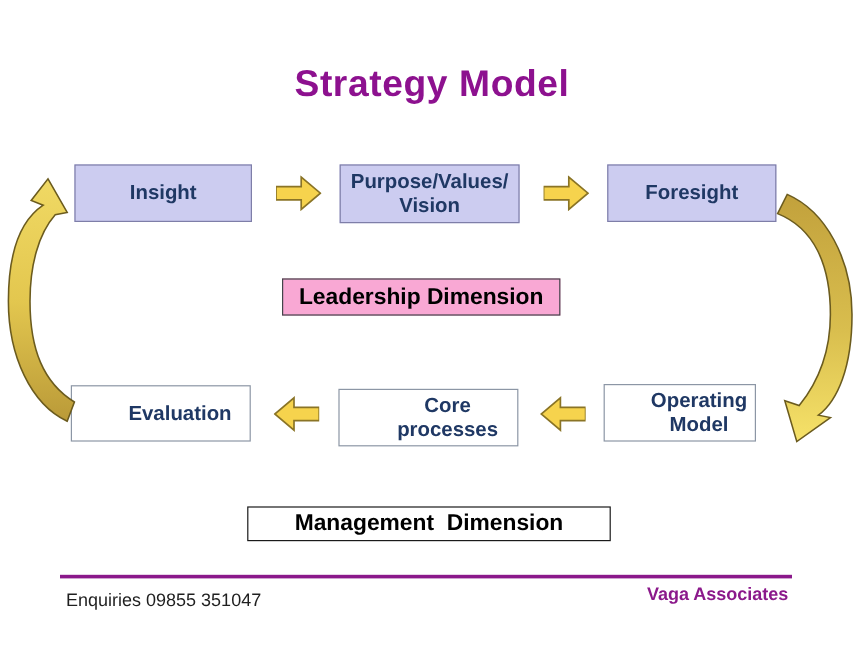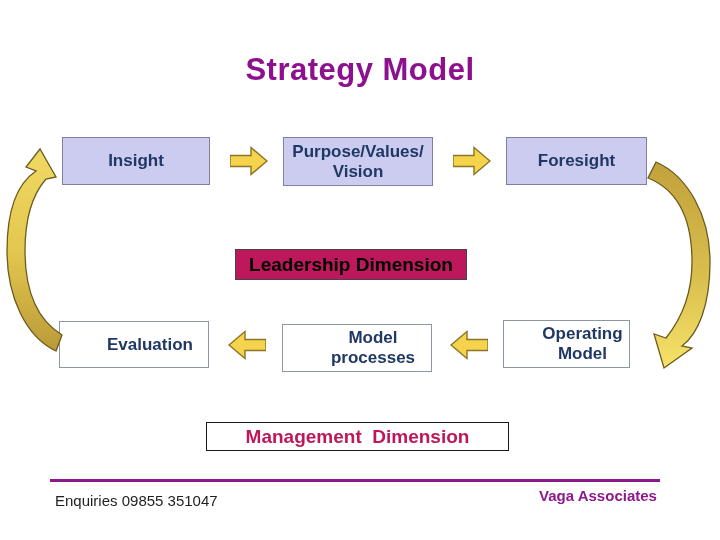--- a/index.html
+++ b/index.html
@@ -18,26 +18,25 @@
     position:absolute; display:flex; align-items:center; justify-content:center;
     text-align:center; font-weight:bold; box-sizing:border-box; line-height:1.15;
   }
   .lav {
     background:#CCCCF0; border:1.5px solid #7E7EA8; color:#1F3864; font-size:17px;
   }
   .white {
     background:#ffffff; border:1.5px solid #8C96A5; color:#1F3864; font-size:17px;padding-left:32px;
   }
   .dim-lead {
-    background:#be185d; border:1px solid #44444a; color:#000000; font-size:19px;
+    background:#f9a8d4; border:1px solid #44444a; color:#000000; font-size:19px;
     white-space:pre;
-    margin-top:17px;
   }
   .dim-mgmt {
-    background:#ffffff; border:1.5px solid #1a1a1a; color:#be185d; font-size:19px;
+    background:#ffffff; border:1.5px solid #1a1a1a; color:#000000; font-size:19px;
     white-space:pre;
     align-items:center;
   }
   .b-insight    { left:62px;  top:137px; width:148px; height:48px; }
   .b-purpose    { left:283px; top:137px; width:150px; height:49px; padding:0 6px; }
   .b-foresight  { left:506px; top:137px; width:141px; height:48px; }
   .b-leadership { left:235px; top:232px; width:232px; height:31px; }
   .b-evaluation { left:59px;  top:321px; width:150px; height:47px; }
   .b-core       { left:282px; top:324px; width:150px; height:48px; }
   .b-operating  { left:503px; top:320px; width:127px; height:48px; }
@@ -95,21 +94,21 @@
 
   <div class="box white b-evaluation">
     <span>Evaluation</span>
   </div>
 
   <svg class="flow-arrow fa3" viewBox="0 0 38 30">
     <polygon points="38,9.5 17,9.5 17,1.5 1,15 17,28.5 17,20.5 38,20.5" fill="#F6D34D" stroke="#8A7426" stroke-width="1.4"></polygon>
   </svg>
 
   <div class="box white b-core">
-    <span>Model processes</span>
+    <span>Core processes</span>
   </div>
 
   <svg class="flow-arrow fa4" viewBox="0 0 38 30">
     <polygon points="38,9.5 17,9.5 17,1.5 1,15 17,28.5 17,20.5 38,20.5" fill="#F6D34D" stroke="#8A7426" stroke-width="1.4"></polygon>
   </svg>
 
   <div class="box white b-operating">
     <span>Operating Model</span>
   </div>
 

